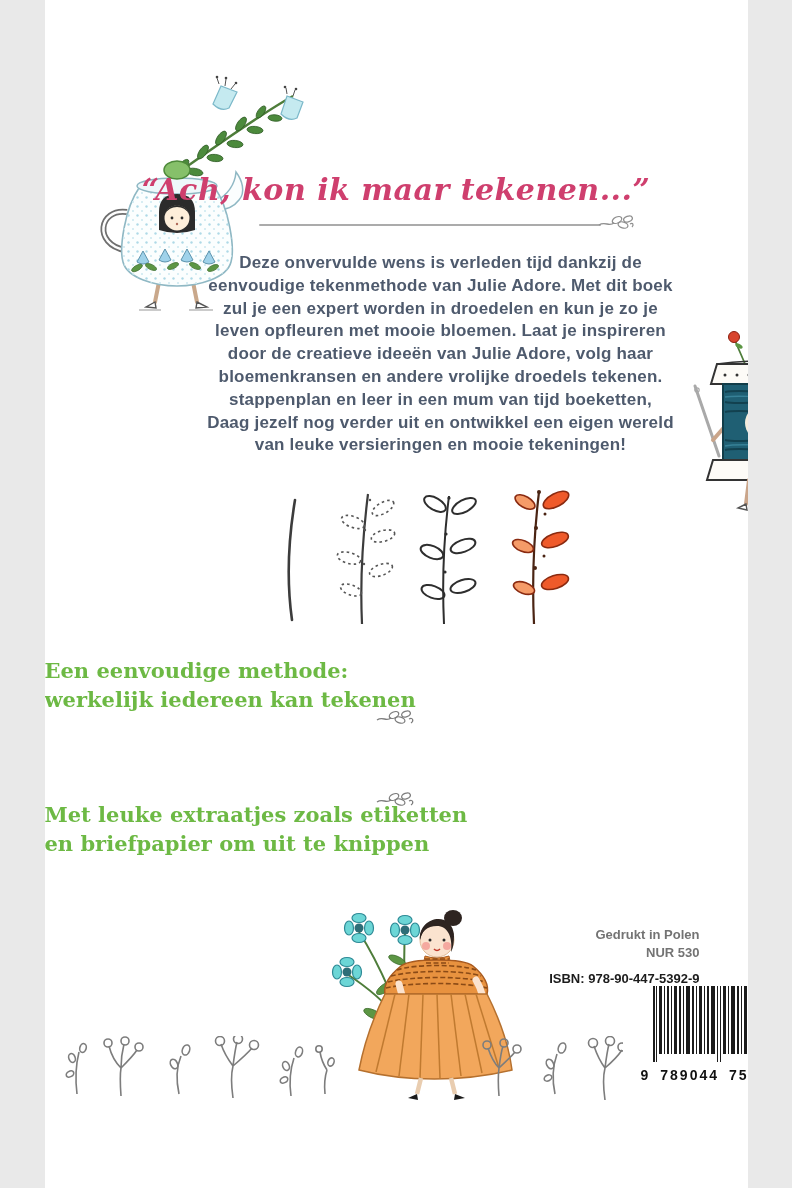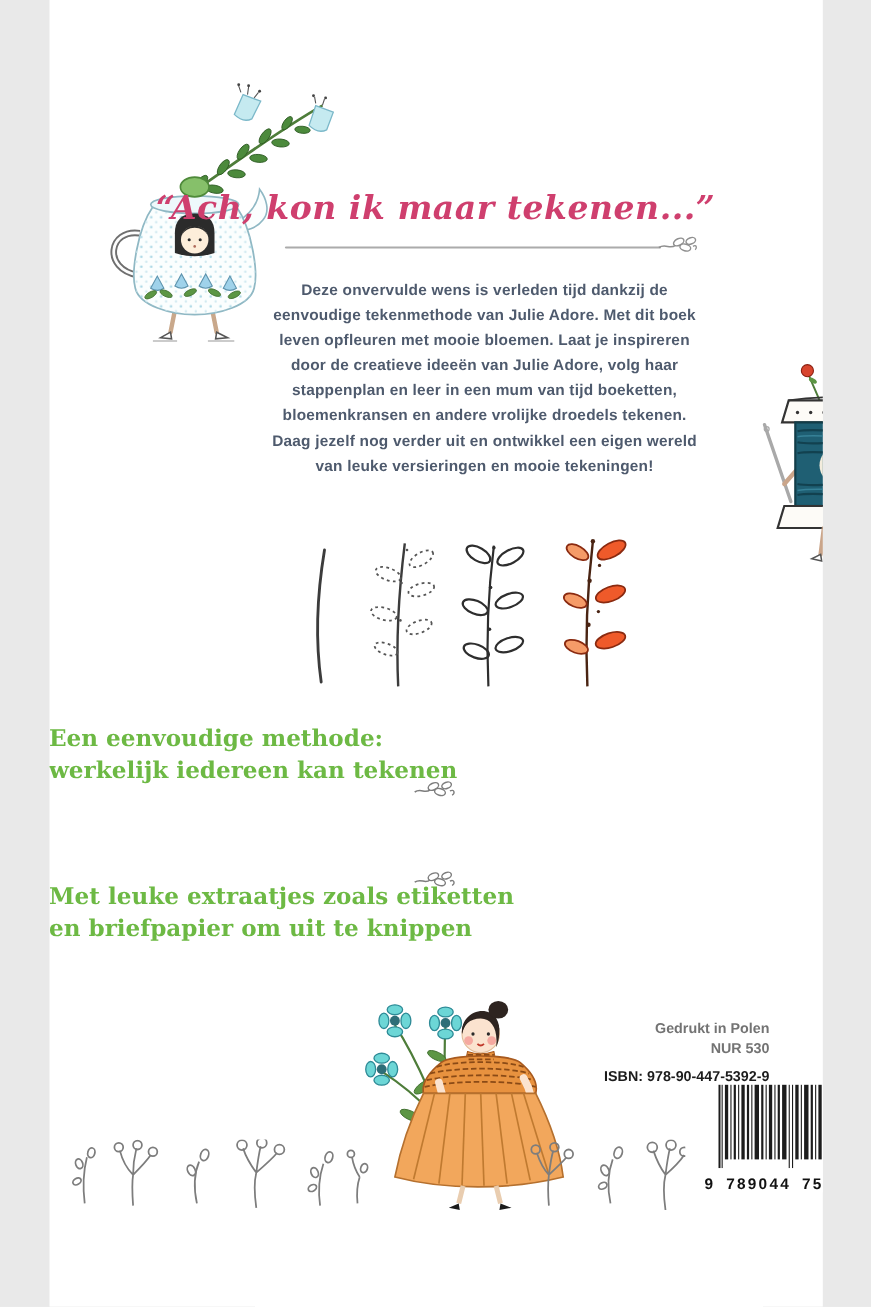--- a/index.html
+++ b/index.html
@@ -8,21 +8,21 @@
     margin:0 auto;overflow:hidden;
     font-family:"Liberation Sans", sans-serif;
   }
   .abs{position:absolute;}
   .quote{
     width:100%;text-align:center;
     font-family:"DejaVu Serif", serif;font-style:italic;font-weight:700;
     font-size:30px;letter-spacing:.5px;color:#cf3f6e;
   }
   .underline{height:2px;background:#8f8f8f;opacity:.75;border-radius:2px;}
-  .intro{width:600px;text-align:center;color:#4e5a6d;font-size:14px;
+  .intro{width:600px;text-align:center;color:#4e5a6d;font-size:17px;
     line-height:22.8px;font-weight:600;letter-spacing:.2px;}
   .green-block{width:100%;color:#6db944;
     font-family:"DejaVu Serif", serif;font-weight:700;font-size:21px;line-height:29px;}
   .divider{width:100%;display:flex;justify-content:center;}
   .printinfo{right:48px;text-align:right;color:#737373;font-size:13px;
     line-height:18px;font-weight:600;}
   .isbn{right:48px;text-align:right;color:#1c1c1c;font-size:13px;font-weight:600;padding-left:12px;}
   .barcode{width:140px;background:#fff;}
   .barcode-digits{display:flex;align-items:flex-start;gap:10px;
     font-size:14px;font-weight:700;color:#111;margin-top:1px;margin-left:-12px;}
@@ -115,24 +115,25 @@
     <path d="M2,13 C8,9 12,15 17,11" fill="none" stroke="#8f8f8f" stroke-width="1.4"></path>
     <ellipse cx="20" cy="8" rx="5" ry="3" transform="rotate(-25 20 8)" fill="none" stroke="#8f8f8f" stroke-width="1.3"></ellipse>
     <ellipse cx="26" cy="13" rx="5" ry="3" transform="rotate(15 26 13)" fill="none" stroke="#8f8f8f" stroke-width="1.3"></ellipse>
     <ellipse cx="31" cy="7" rx="4.5" ry="2.8" transform="rotate(-20 31 7)" fill="none" stroke="#8f8f8f" stroke-width="1.3"></ellipse>
     <path d="M33,12 c3,-2 4,1 2,3" fill="none" stroke="#8f8f8f" stroke-width="1.2"></path>
   </svg>
 
   <div class="abs intro" style="left:96px;top:252px">
     <div>Deze onvervulde wens is verleden tijd dankzij de</div>
     <div>eenvoudige tekenmethode van Julie Adore. Met dit boek</div>
+    <div>zul je een expert worden in droedelen en kun je zo je</div>
     <div>leven opfleuren met mooie bloemen. Laat je inspireren</div>
     <div>door de creatieve ideeën van Julie Adore, volg haar</div>
+    <div>bloemenkransen en andere vrolijke droedels tekenen.</div>
     <div>stappenplan en leer in een mum van tijd boeketten,</div>
-    <div>bloemenkransen en andere vrolijke droedels tekenen.</div>
     <div>Daag jezelf nog verder uit en ontwikkel een eigen wereld</div>
     <div>van leuke versieringen en mooie tekeningen!</div>
   </div>
 
   <svg class="abs" style="left:642px;top:328px" width="150" height="185" viewBox="0 0 150 185">
 
     <path d="M8,58 L32,128" stroke="#a9a9a9" stroke-width="3" stroke-linecap="round"></path>
     <circle cx="10" cy="62" r="2.2" fill="none" stroke="#a9a9a9" stroke-width="1.2"></circle>
     <path d="M40,96 L26,112" stroke="#caa58a" stroke-width="4" stroke-linecap="round"></path>
     <path d="M110,96 L138,118" stroke="#caa58a" stroke-width="4" stroke-linecap="round"></path>

